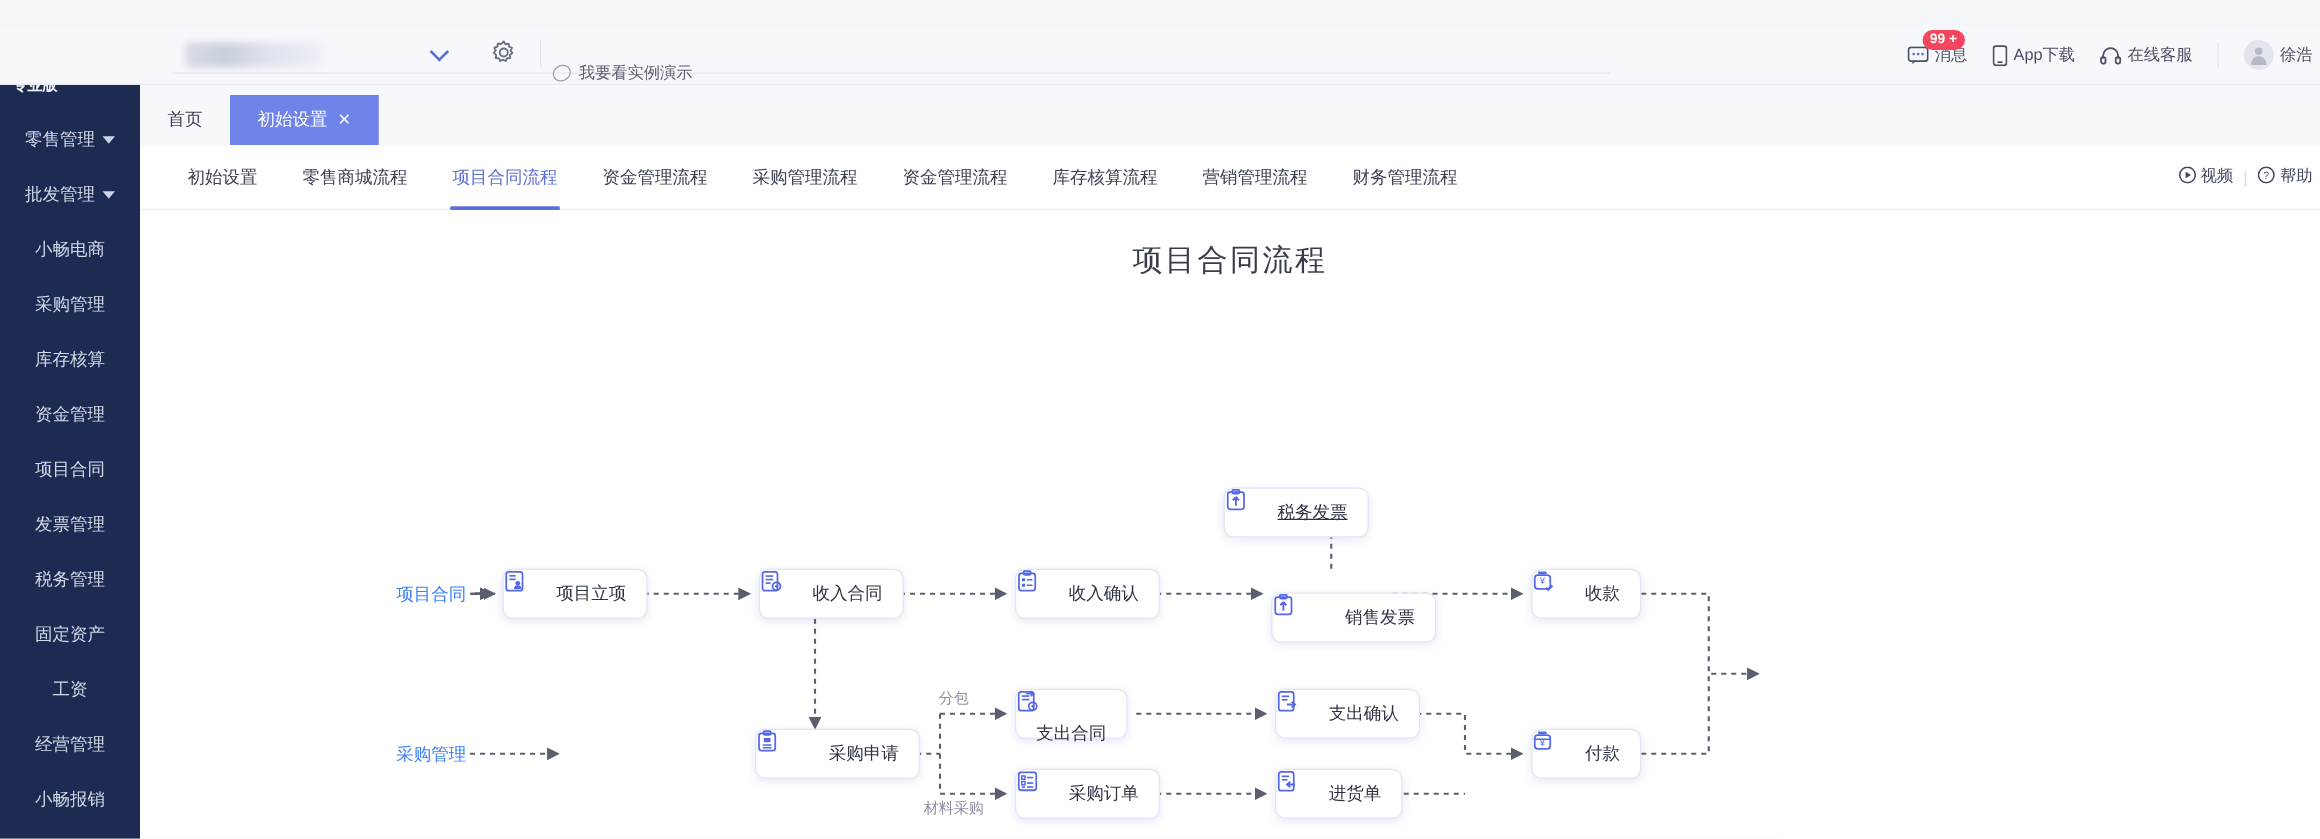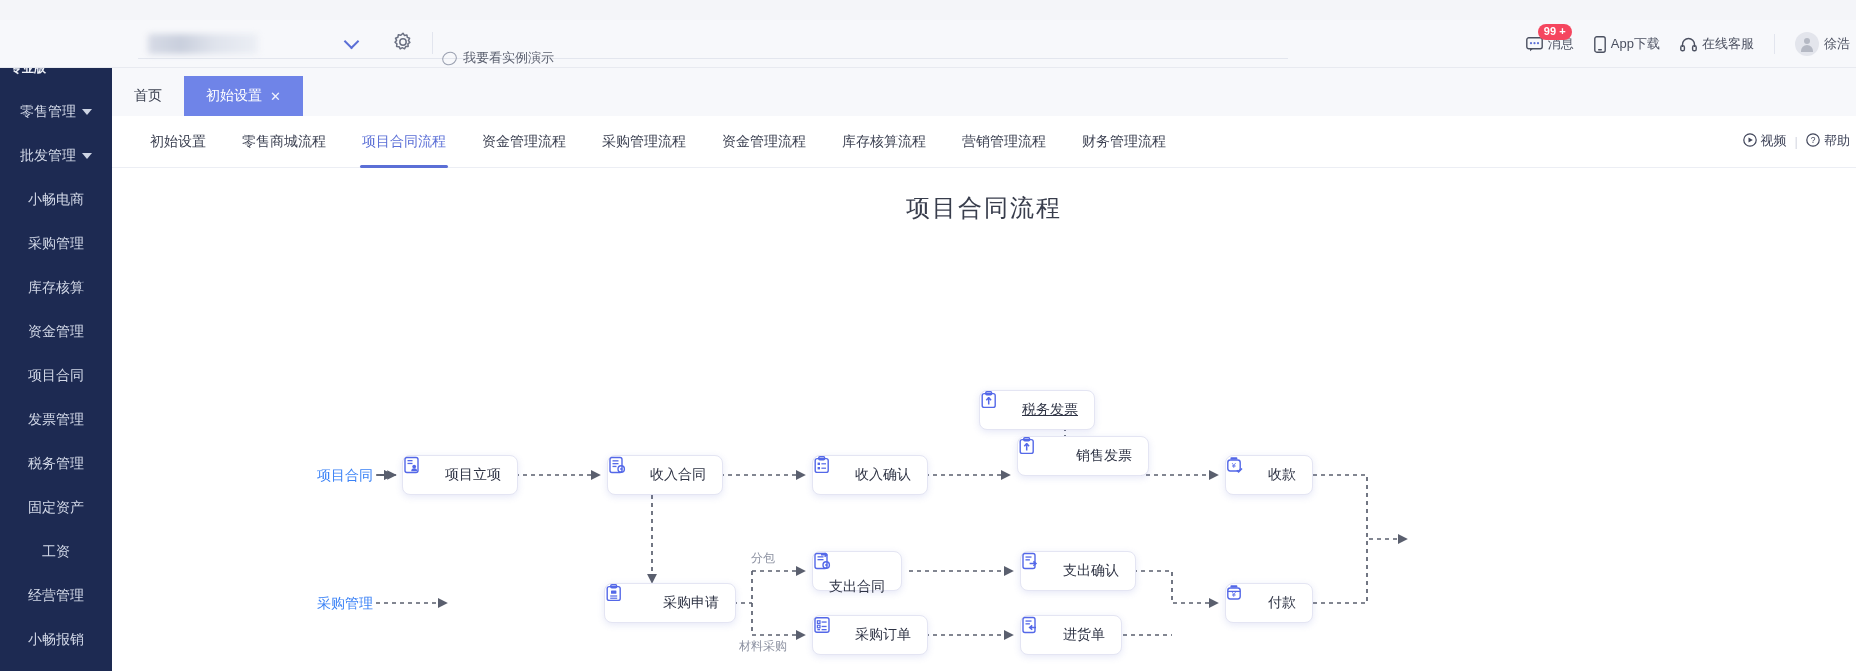--- a/index.html
+++ b/index.html
@@ -449,21 +449,21 @@
         <span class="ic">
           <svg width="18" height="18" viewBox="0 0 18 18">
             <rect x="2.2" y="2.6" width="13" height="13.8" rx="2" fill="none" stroke="#5468e8" stroke-width="1.4"></rect>
             <rect x="5.8" y="0.8" width="5.8" height="3" rx="1" fill="none" stroke="#5468e8" stroke-width="1.4"></rect>
             <path d="M8.7 13.6 V7.2 M8.7 6.6 L6.3 9.2 M8.7 6.6 L11.1 9.2" stroke="#5468e8" stroke-width="1.5" fill="none"></path>
           </svg>
         </span>
         <span>税务发票</span>
       </div>
 
-      <div class="node" style="left:905px; top:320px;padding-left:32px;">
+      <div class="node" style="left:905px; top:358px;padding-left:32px;">
         <span class="ic">
           <svg width="18" height="18" viewBox="0 0 18 18">
             <rect x="2.2" y="2.6" width="13" height="13.8" rx="2" fill="none" stroke="#5468e8" stroke-width="1.4"></rect>
             <rect x="5.8" y="0.8" width="5.8" height="3" rx="1" fill="none" stroke="#5468e8" stroke-width="1.4"></rect>
             <path d="M8.7 13.6 V7.2 M8.7 6.6 L6.3 9.2 M8.7 6.6 L11.1 9.2" stroke="#5468e8" stroke-width="1.5" fill="none"></path>
           </svg>
         </span>
         <span>销售发票</span>
       </div>
 

